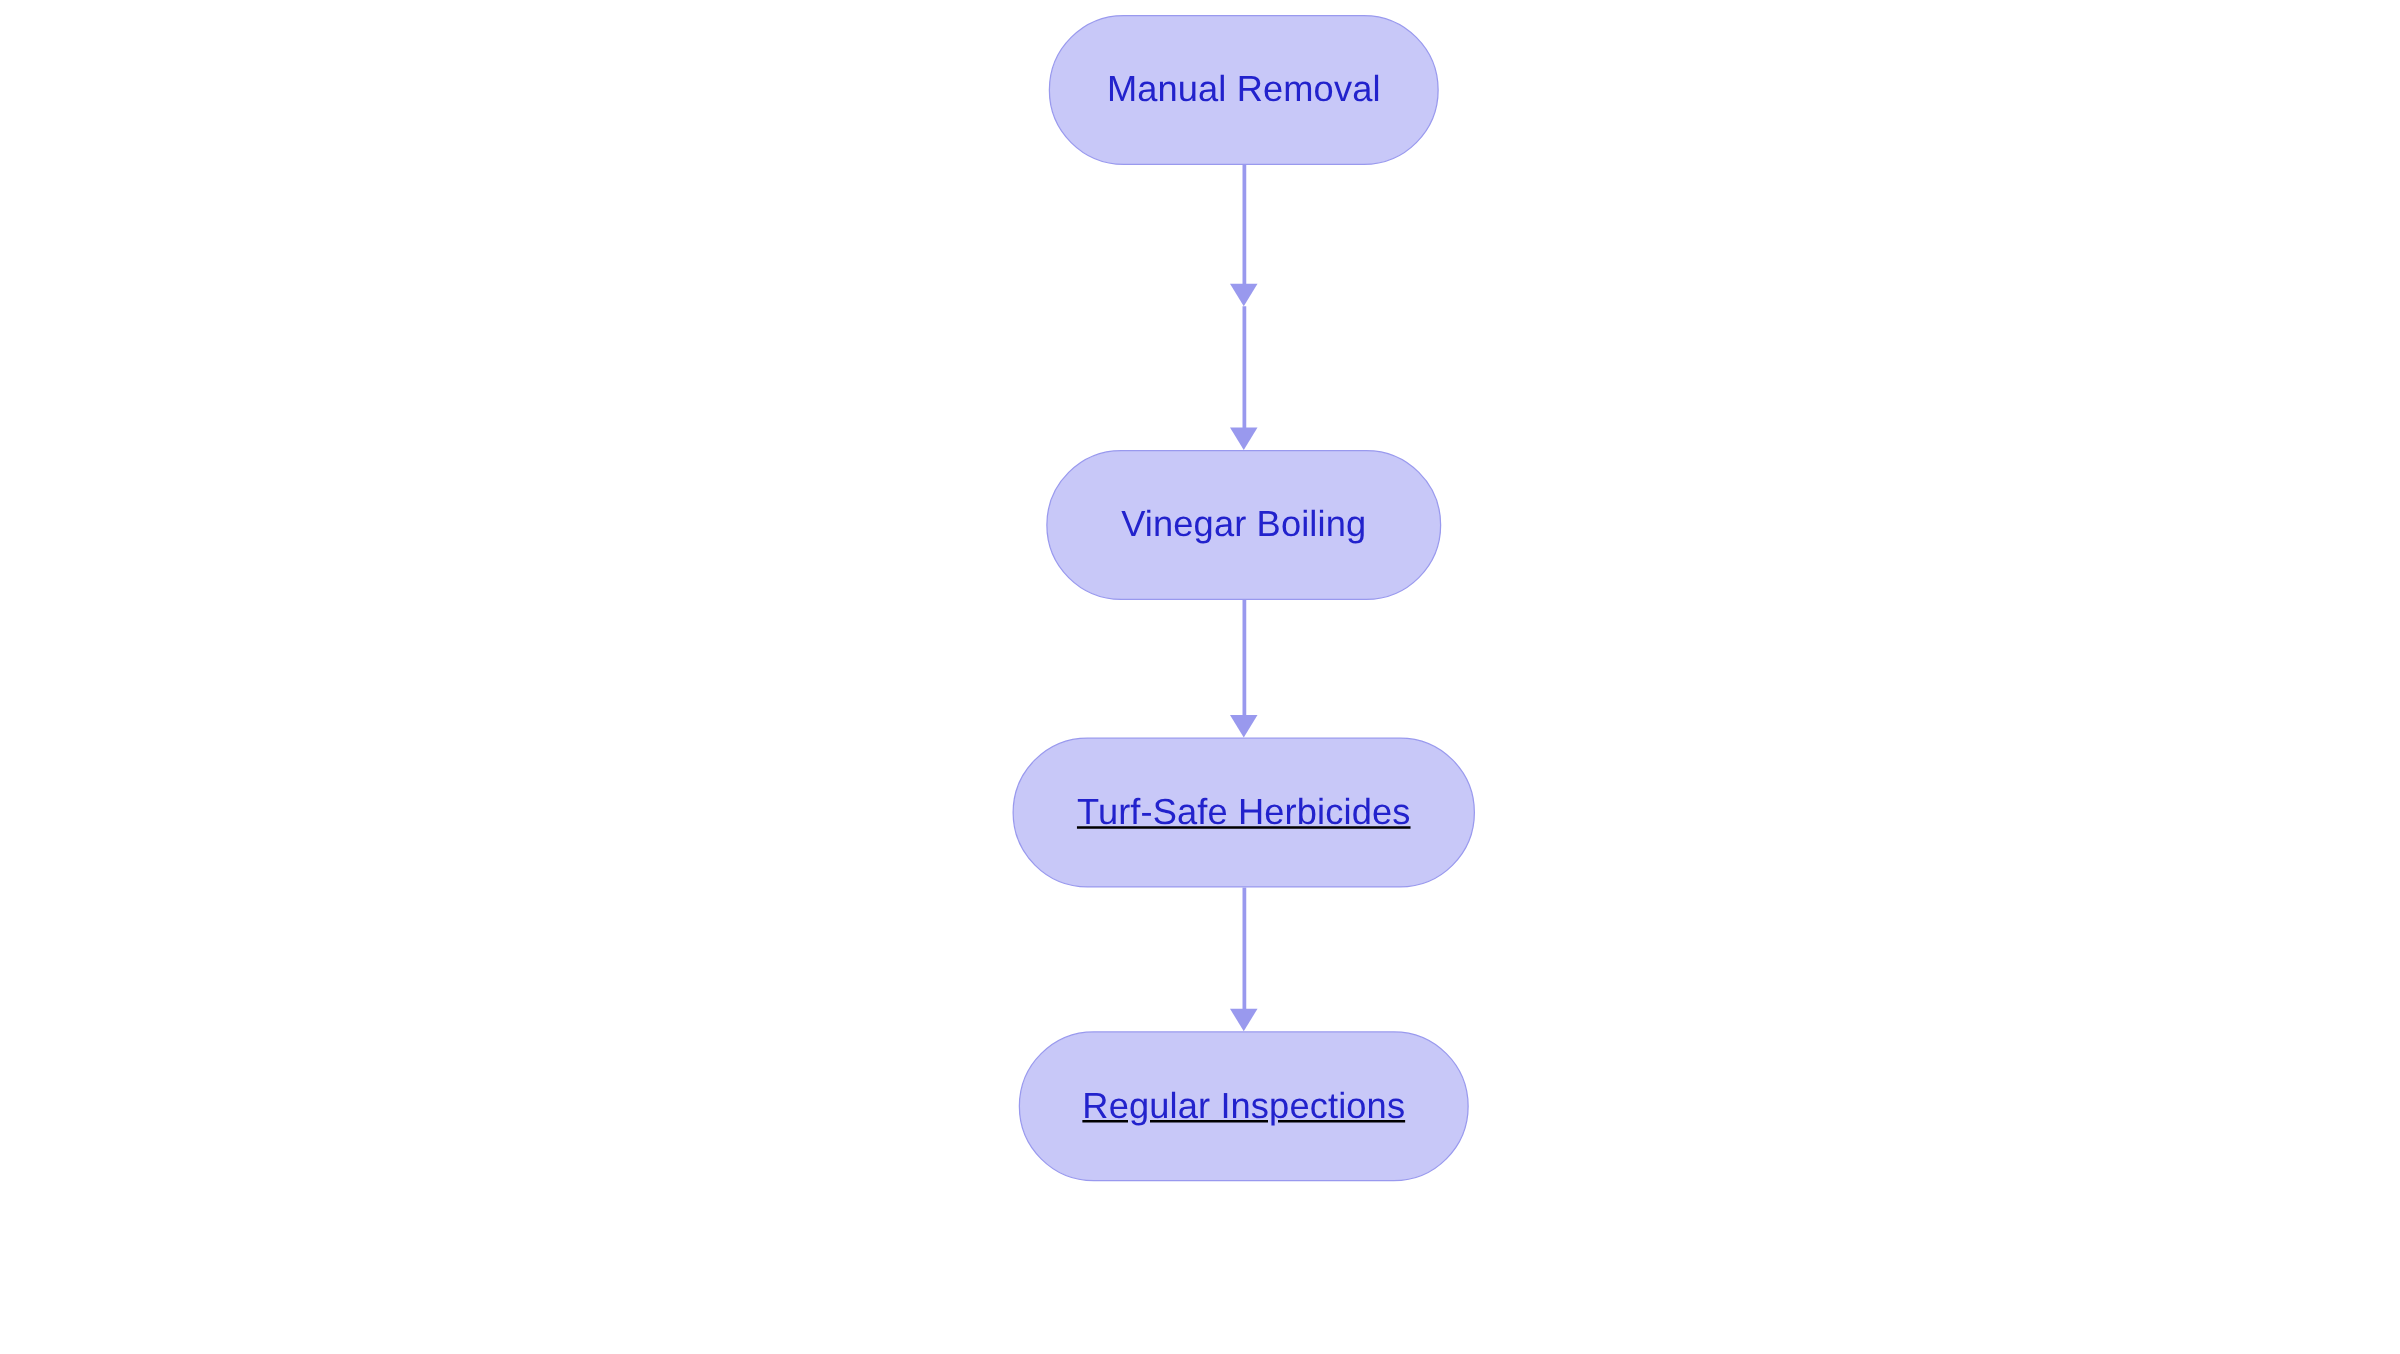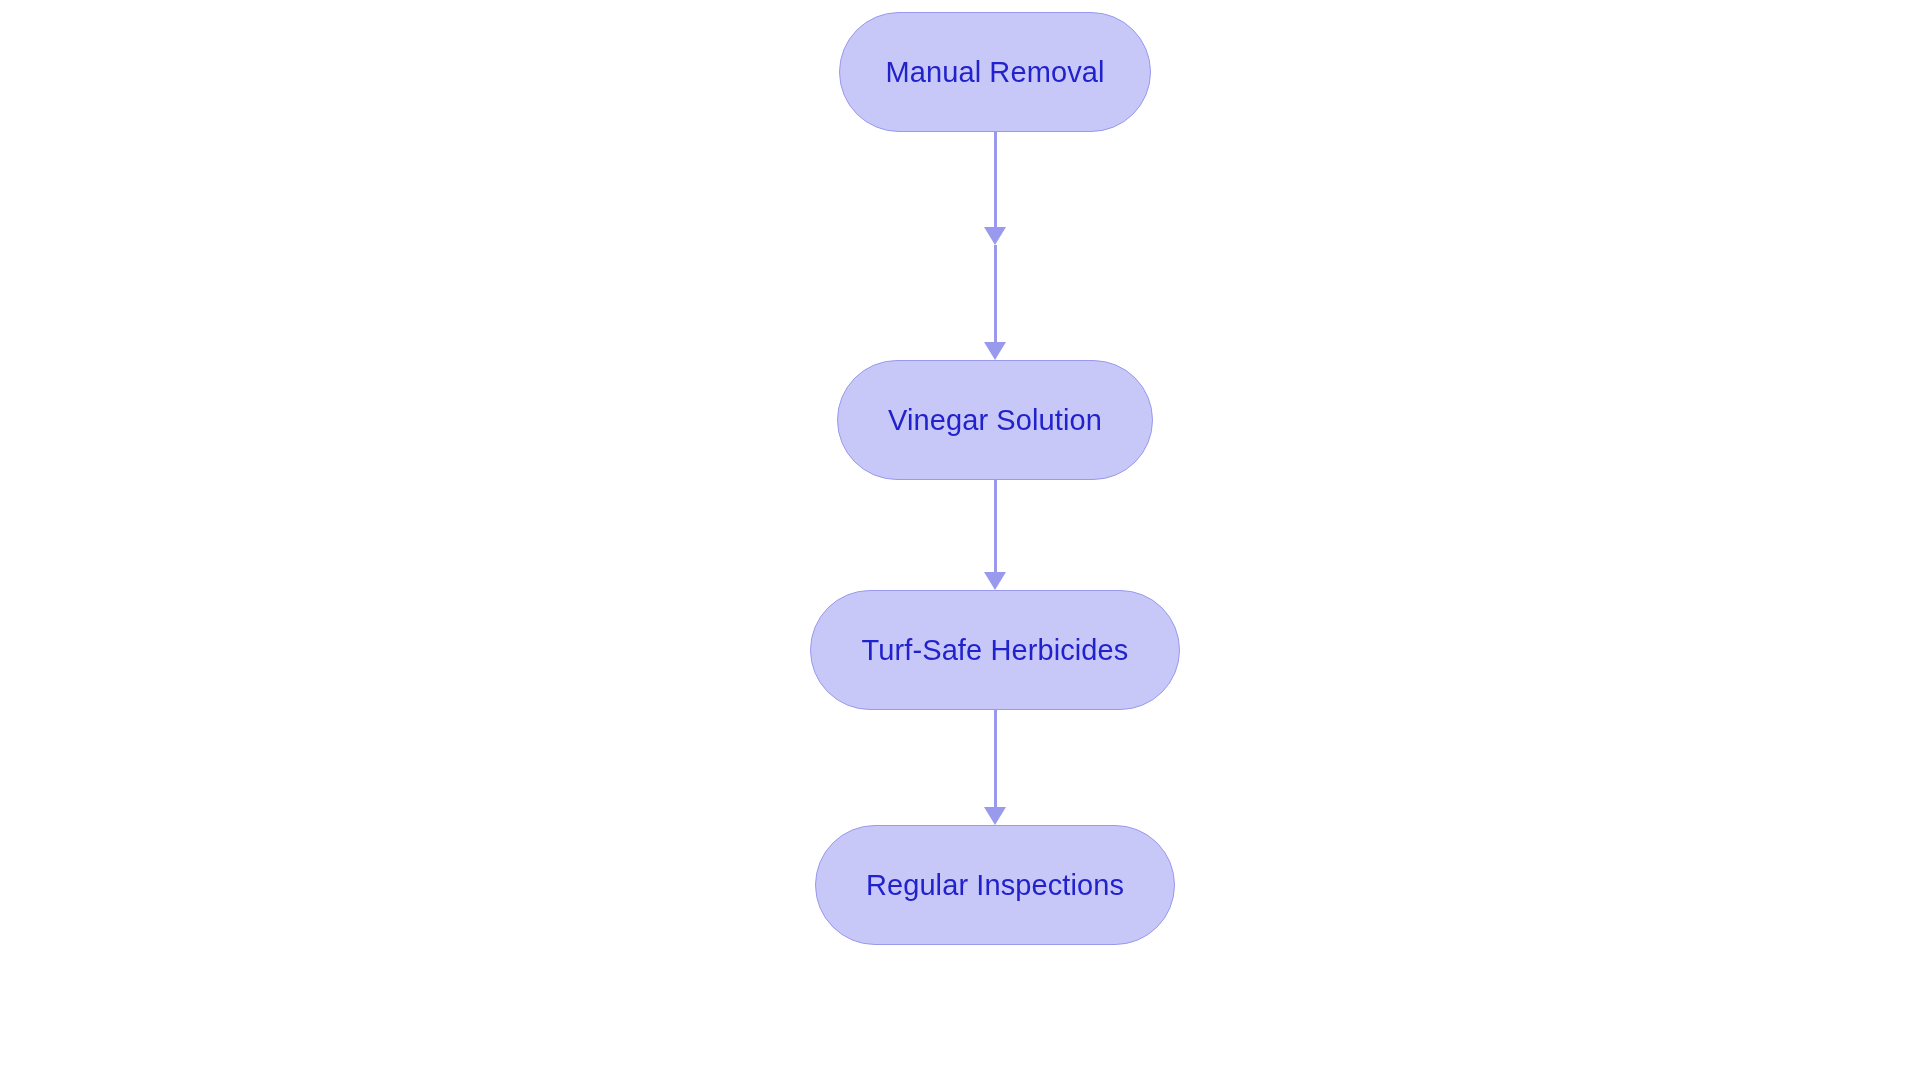--- a/index.html
+++ b/index.html
@@ -55,22 +55,22 @@
     font-weight: 400;
     line-height: 1;
     letter-spacing: 0.1px;
     white-space: nowrap;
   }
 
   
   .node.w-n1 { width: 312px; }
   .node.w-n2 { width: 384px; }
   .node.w-n3 { width: 316px; }
-  .node.w-n4 { width: 370px; }
-  .node.w-n5 { width: 360px; }
+  .node.w-n4 { width: 370px; text-decoration: underline; }
+  .node.w-n5 { width: 360px; text-decoration: underline; }
 
   
   .connector {
     position: relative;
     width: 24px;
     flex: 0 0 auto;
     display: flex;
     flex-direction: column;
     align-items: center;
     justify-content: flex-start;
@@ -114,21 +114,21 @@
       <div class="arrowhead"></div>
     </div>
 
 
     <div class="connector gap-2">
       <div class="shaft"></div>
       <div class="arrowhead"></div>
     </div>
 
     <div class="node w-n3">
-      <span class="node-label">Vinegar Solution</span>
+      <span class="node-label">Vinegar Boiling</span>
     </div>
 
     <div class="connector gap-3">
       <div class="shaft"></div>
       <div class="arrowhead"></div>
     </div>
 
     <div class="node w-n4">
       <span class="node-label">Turf-Safe Herbicides</span>
     </div>

